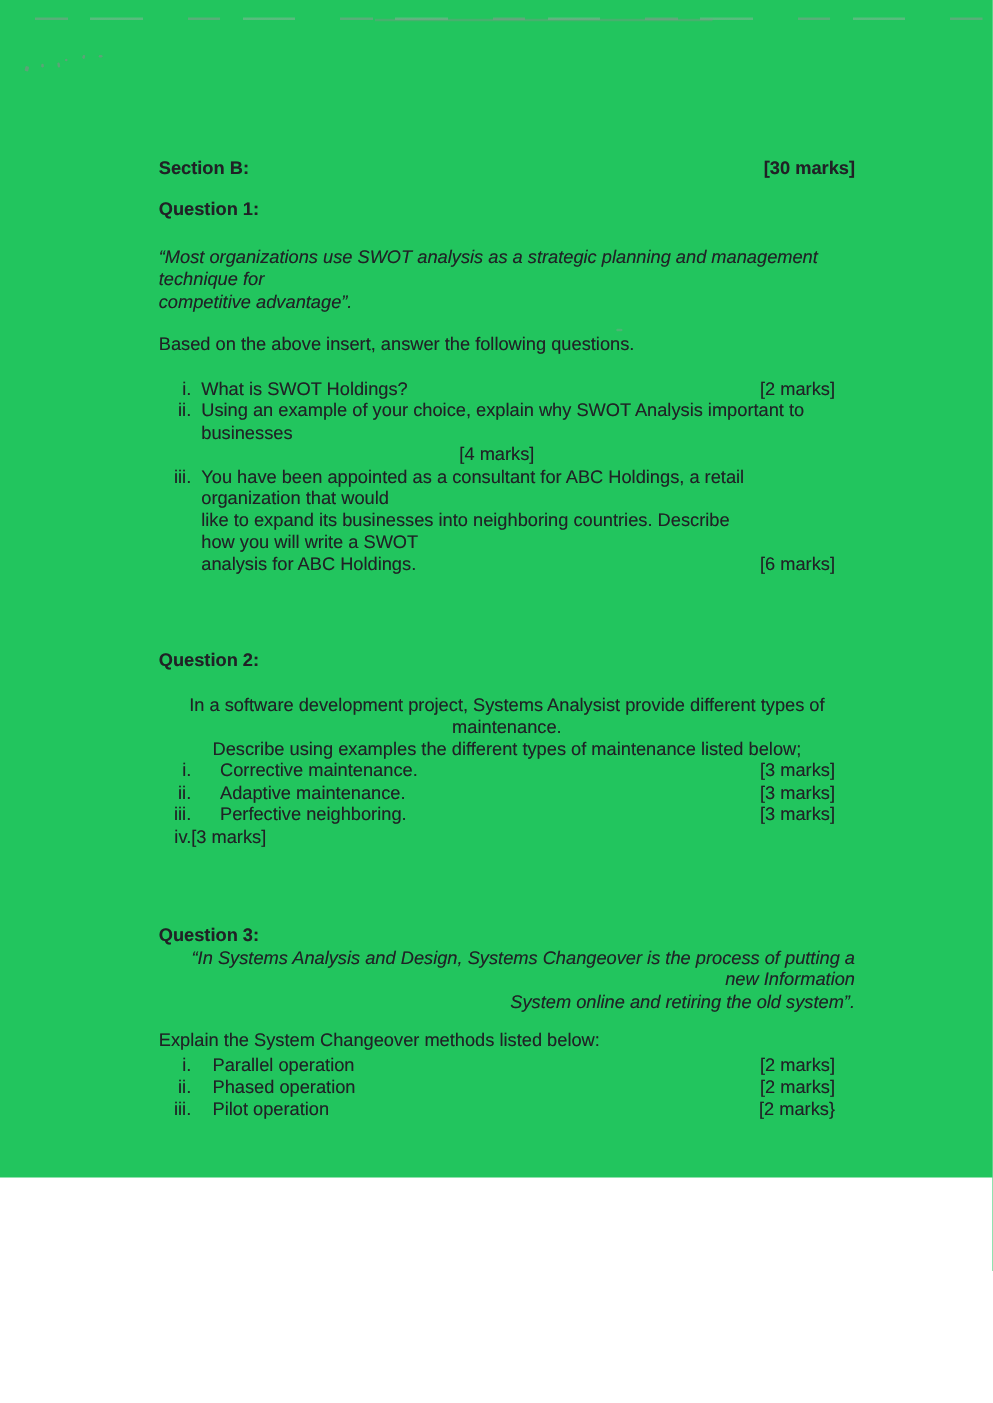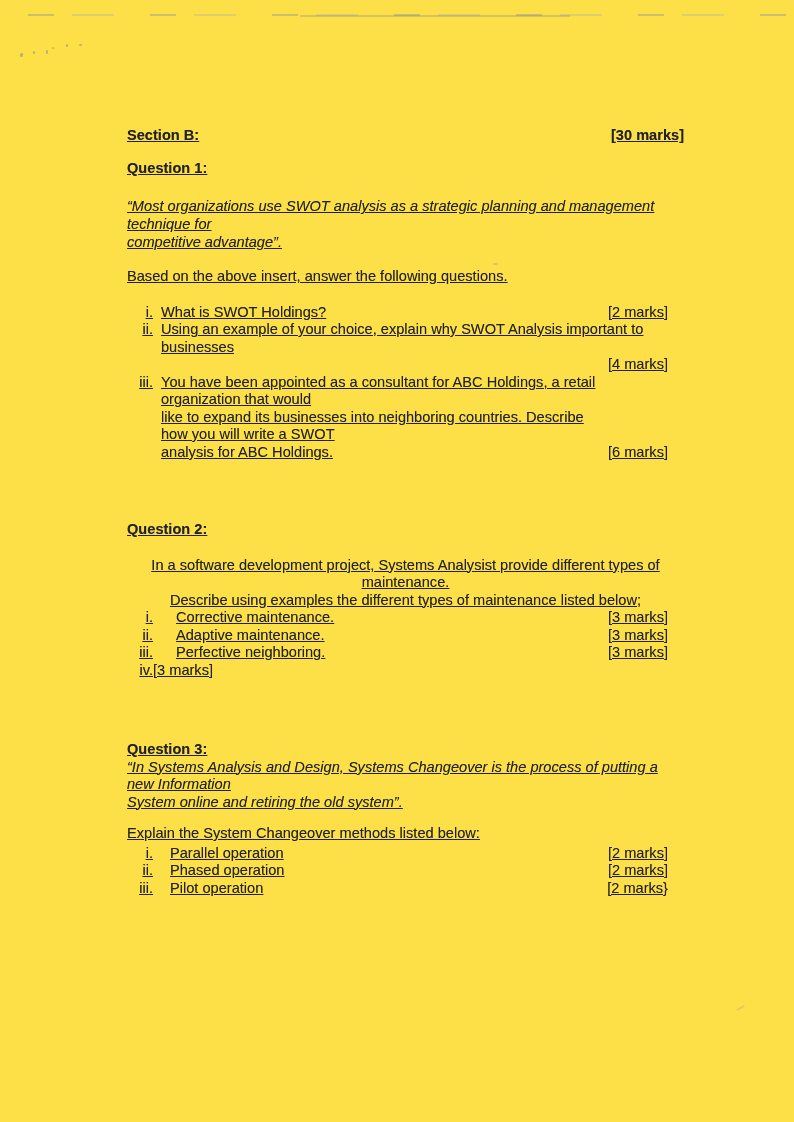--- a/index.html
+++ b/index.html
@@ -5,54 +5,53 @@
   html,body{margin:0;padding:0;}
   body{
     background:#ffffff;
     font-family:"Liberation Sans", sans-serif;
     color:#212126;
     -webkit-font-smoothing:antialiased;
   }
   .page{
     position:relative;
     width:794px;
-    height:1122px;
-    background:#fde047;
+    height:942px;
+    background:#22c55e;
     overflow:hidden;
-    text-decoration:underline;
   }
   .content{
     padding:127px 110px 0 127px;
     font-size:14.6px;
     line-height:17.5px;
     text-shadow:0 0 .4px rgba(20,20,25,.35);
   }
   .bold{font-weight:bold;}
   .italic{font-style:italic;}
   .multiline{white-space:pre-line;}
   .head-row{display:flex;justify-content:space-between;}
   .q-title{margin-top:15px;font-weight:bold;}
   .q1-quote{margin-top:20px;line-height:18px;}
   .q1-intro{margin-top:17px;}
   .q1-list{margin-top:18px;}
   .q2-title{margin-top:60px;}
   .q2-intro{margin-top:18px;text-align:center;}
   .q2-list{margin-top:0;}
   .q3-title{margin-top:62px;}
-  .q3-quote{margin-top:0;line-height:17.5px;}
+  .q3-quote{margin-top:0;line-height:17.5px;text-align:right;}
   .q3-intro{margin-top:14px;}
   .q3-list{margin-top:2px;}
   .list-row{display:flex;align-items:flex-start;}
   .list-row.align-end{align-items:flex-end;}
   .qnum{flex:0 0 26px;text-align:right;}
   .qtext{flex:1 1 auto;padding-left:8px;}
   .q2-list .qtext{padding-left:23px;}
   .q3-list .qtext{padding-left:17px;}
   .qmarks{flex:0 0 auto;margin-right:16px;}
-  .marks-only{justify-content:flex-end;}
+  .marks-only{justify-content:center;}
 
   
   .scan-line-top{
     position:absolute;top:14px;left:28px;width:758px;height:2px;
     opacity:.55;
     background-image:repeating-linear-gradient(90deg,
       rgba(150,150,150,.85) 0 26px, rgba(0,0,0,0) 26px 44px,
       rgba(175,175,175,.7) 44px 86px, rgba(0,0,0,0) 86px 122px);
   }
   .scan-line-top2{

